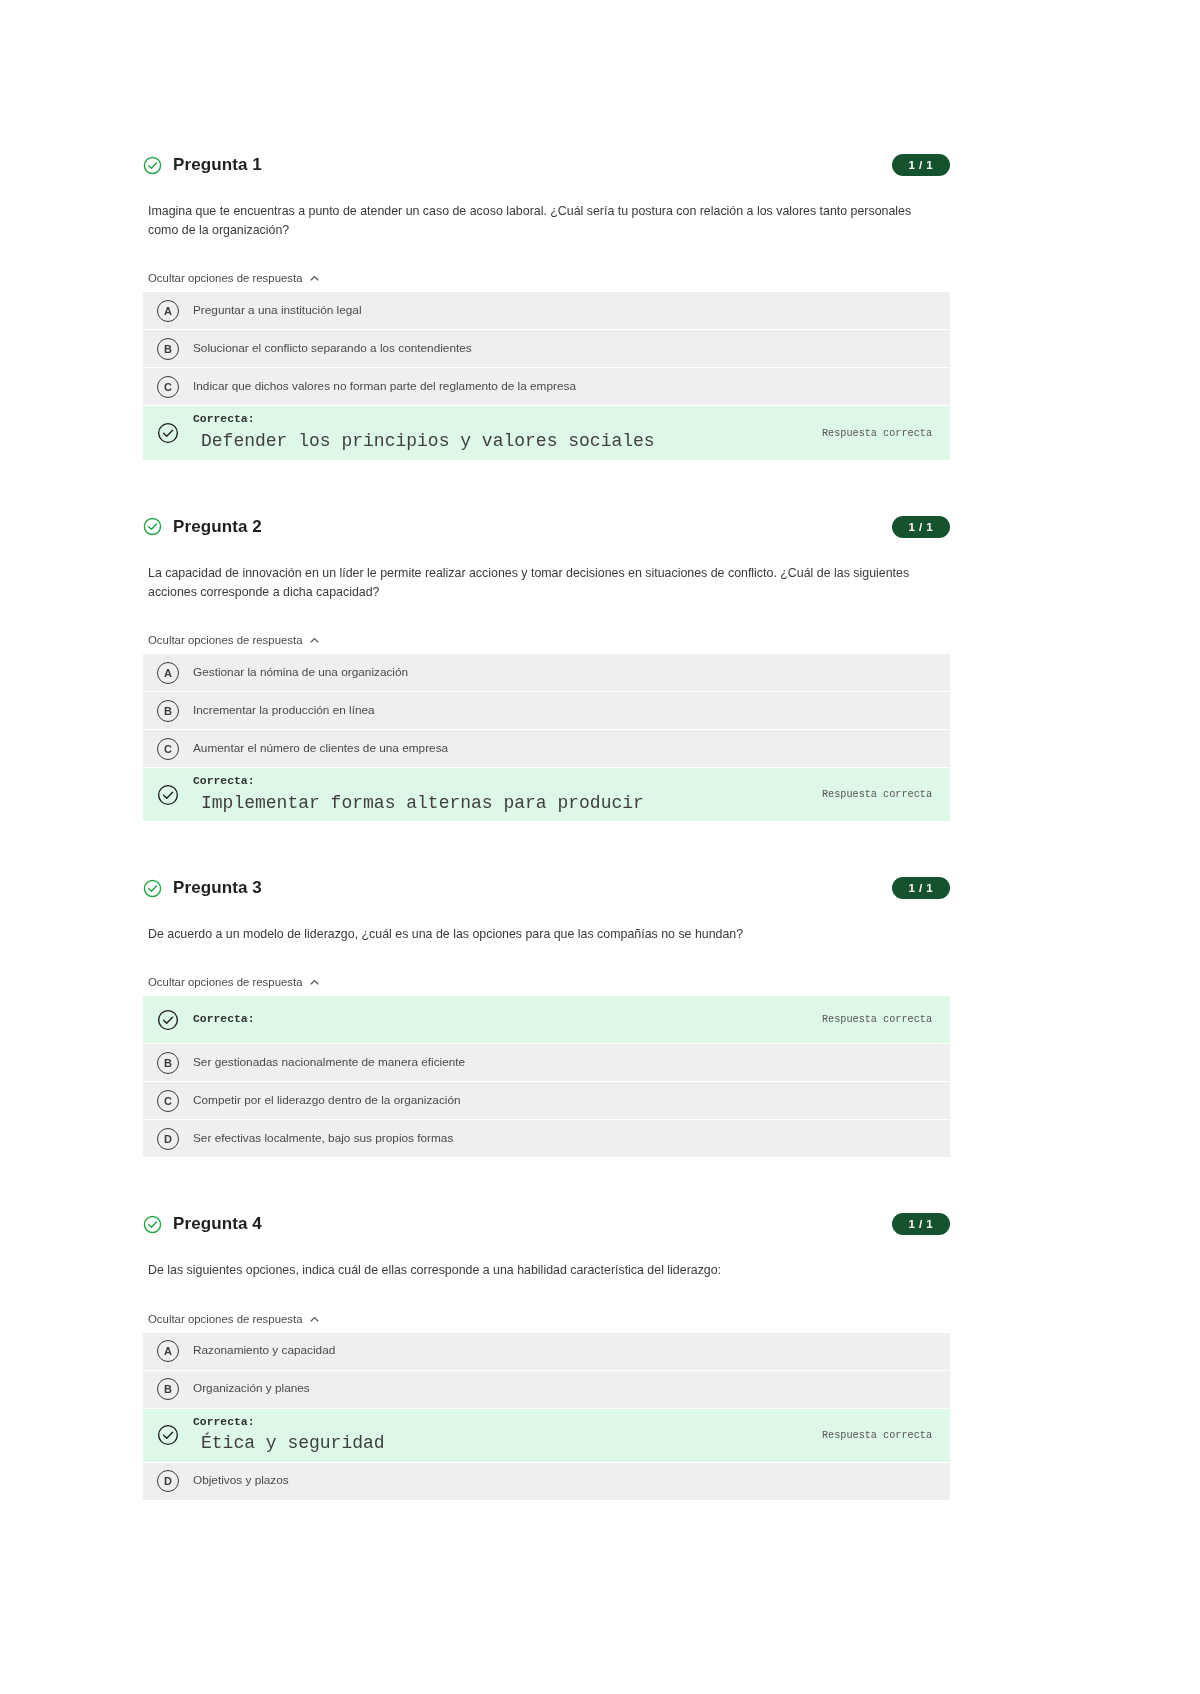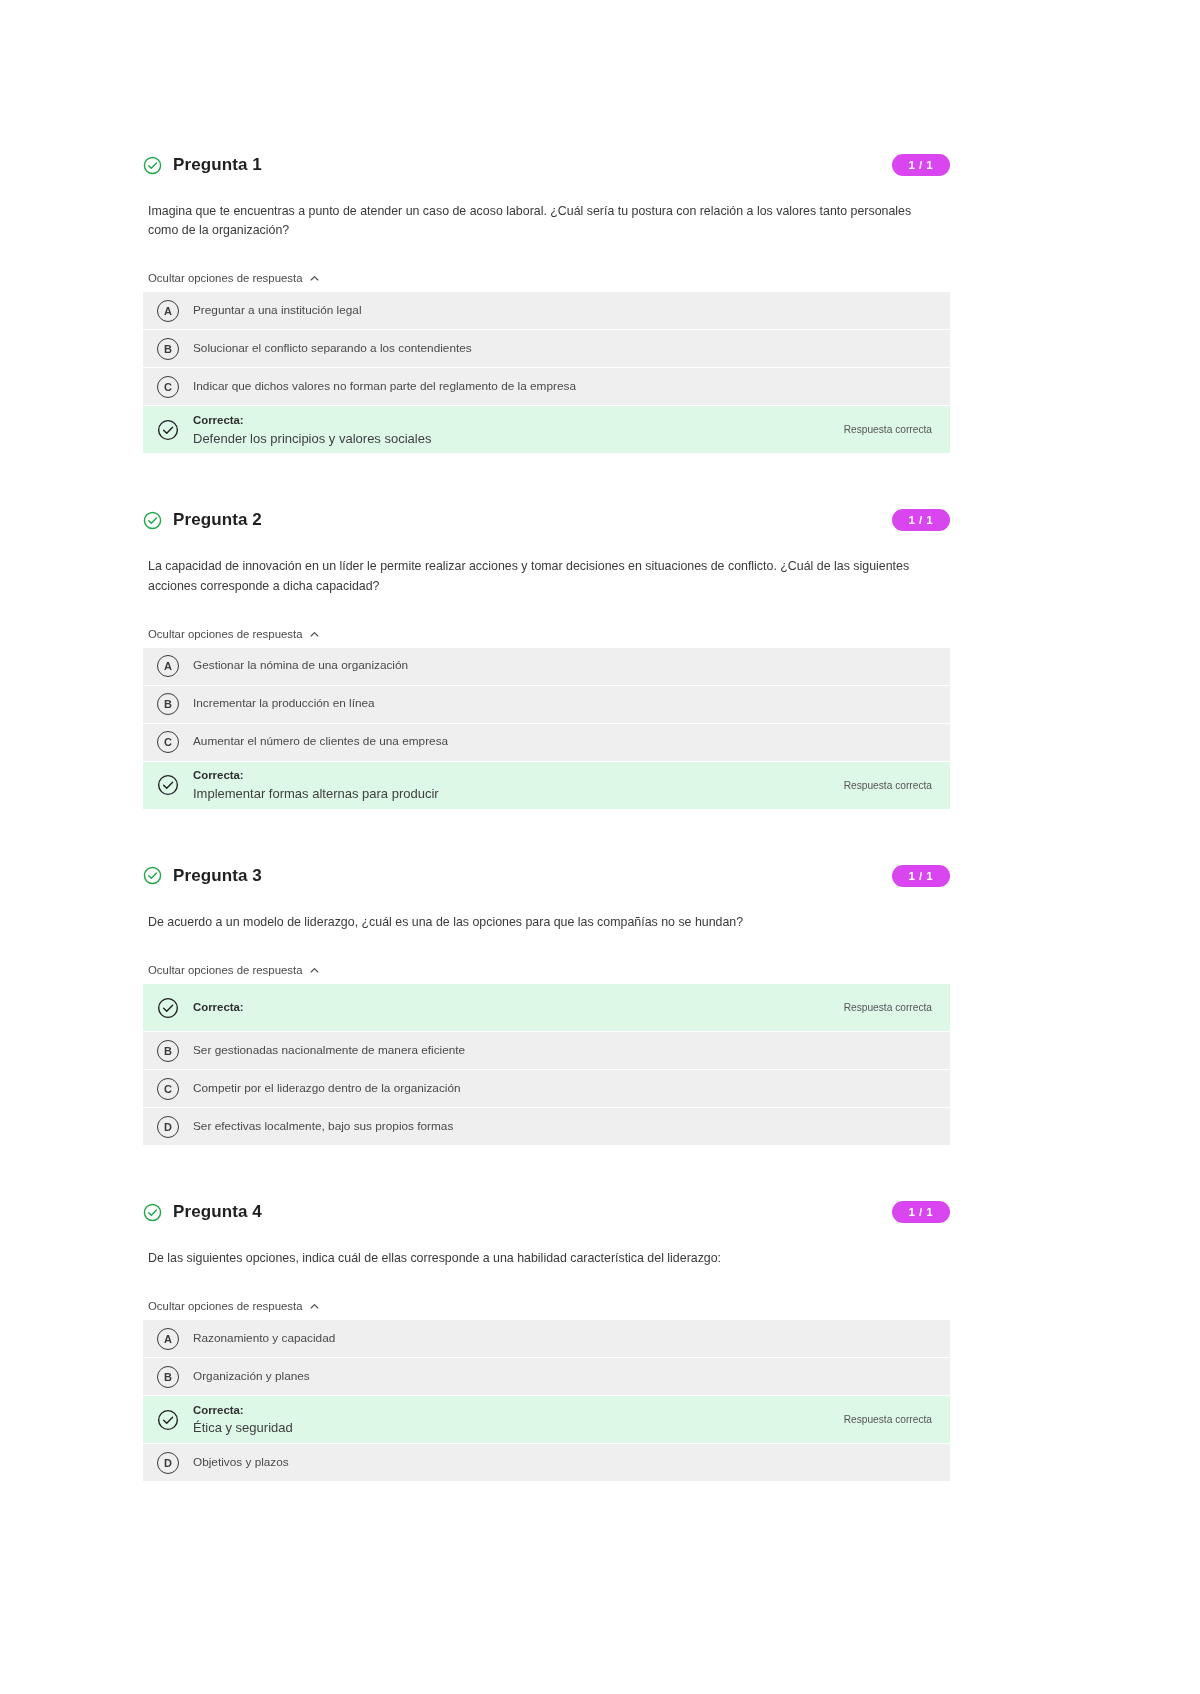--- a/index.html
+++ b/index.html
@@ -40,21 +40,21 @@
     flex: 0 0 19px;
     display: block;
   }
   .q-title {
     font-size: 17px;
     font-weight: bold;
     color: #1f1f1f;
     letter-spacing: 0.1px;
   }
   .score-badge {
-    background: #d946ef;
+    background: #14532d;
     color: #ffffff;
     font-size: 11.5px;
     font-weight: bold;
     border-radius: 11px;
     padding: 4px 17px;
     letter-spacing: 0.4px;
     line-height: 14px;
   }
   .q-text {
     font-size: 12.4px;
@@ -87,20 +87,21 @@
     align-items: center;
     min-height: 37px;
     background: #efefef;
     margin-bottom: 1px;
     padding: 6px 18px 6px 14px;
   }
   .option-row.correct {
     background: #def8e8;
     min-height: 47px;
     align-items: center;
+    font-family: Liberation Mono, monospace;
   }
   .opt-letter {
     flex: 0 0 22px;
     width: 22px;
     height: 22px;
     border: 1.4px solid #3b3b3b;
     border-radius: 50%;
     font-size: 11px;
     font-weight: bold;
     color: #3b3b3b;
@@ -128,23 +129,24 @@
     flex-direction: column;
     gap: 2px;
   }
   .opt-correct-label {
     font-size: 11.4px;
     font-weight: bold;
     color: #2f2f2f;
     line-height: 1.3;
   }
   .opt-correct-text {
-    font-size: 13px;
+    font-size: 18px;
     color: #3f3f3f;
     line-height: 1.35;
+    margin-left: 8px;
   }
   .opt-right-note {
     font-size: 10.2px;
     color: #555555;
     flex: 0 0 auto;
     padding-left: 20px;
     white-space: nowrap;
   }
 </style>
 </head>

